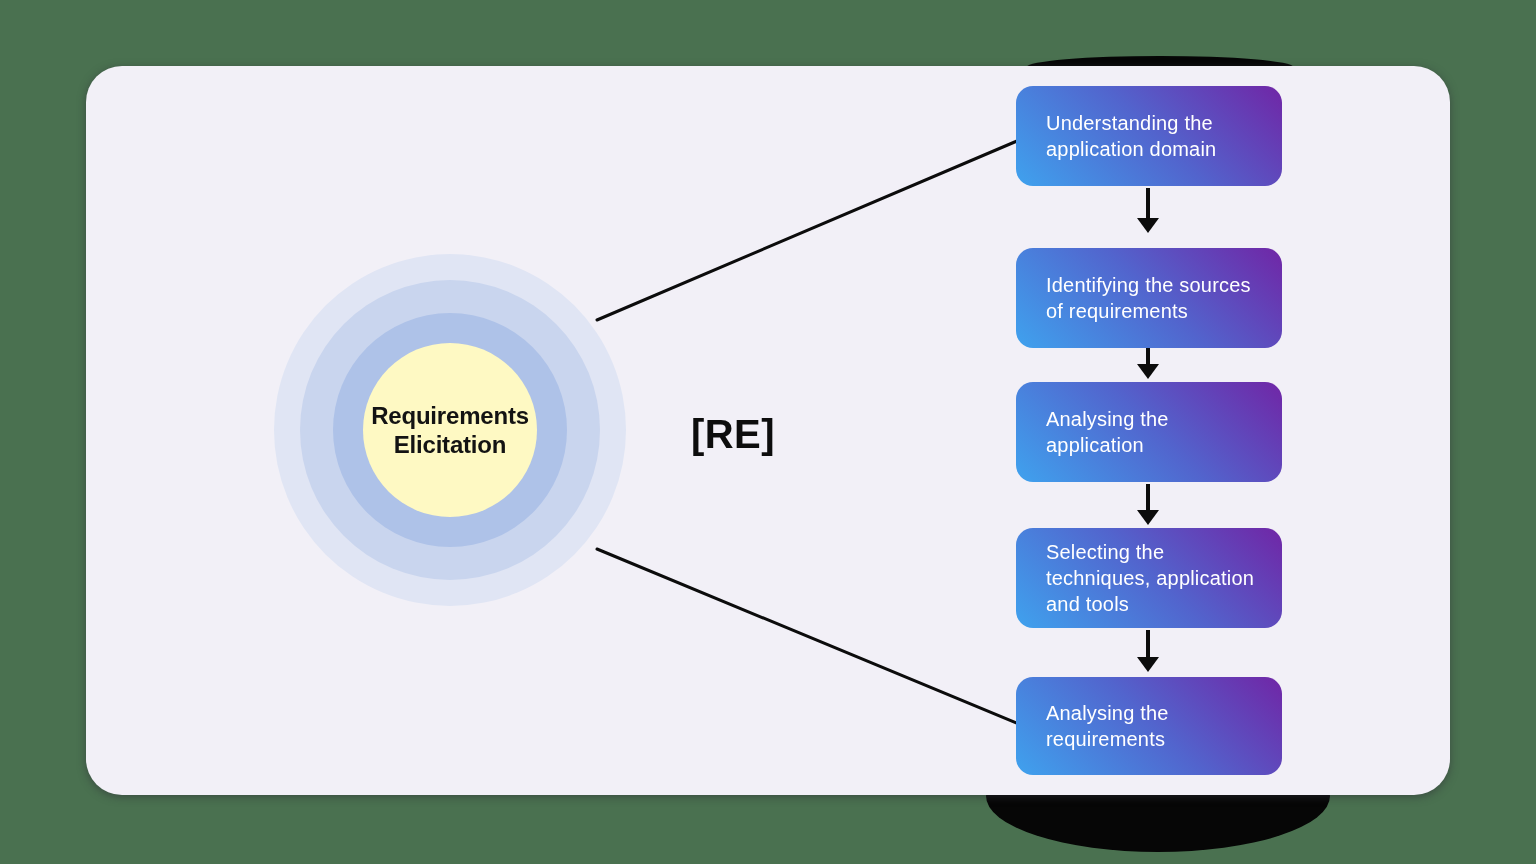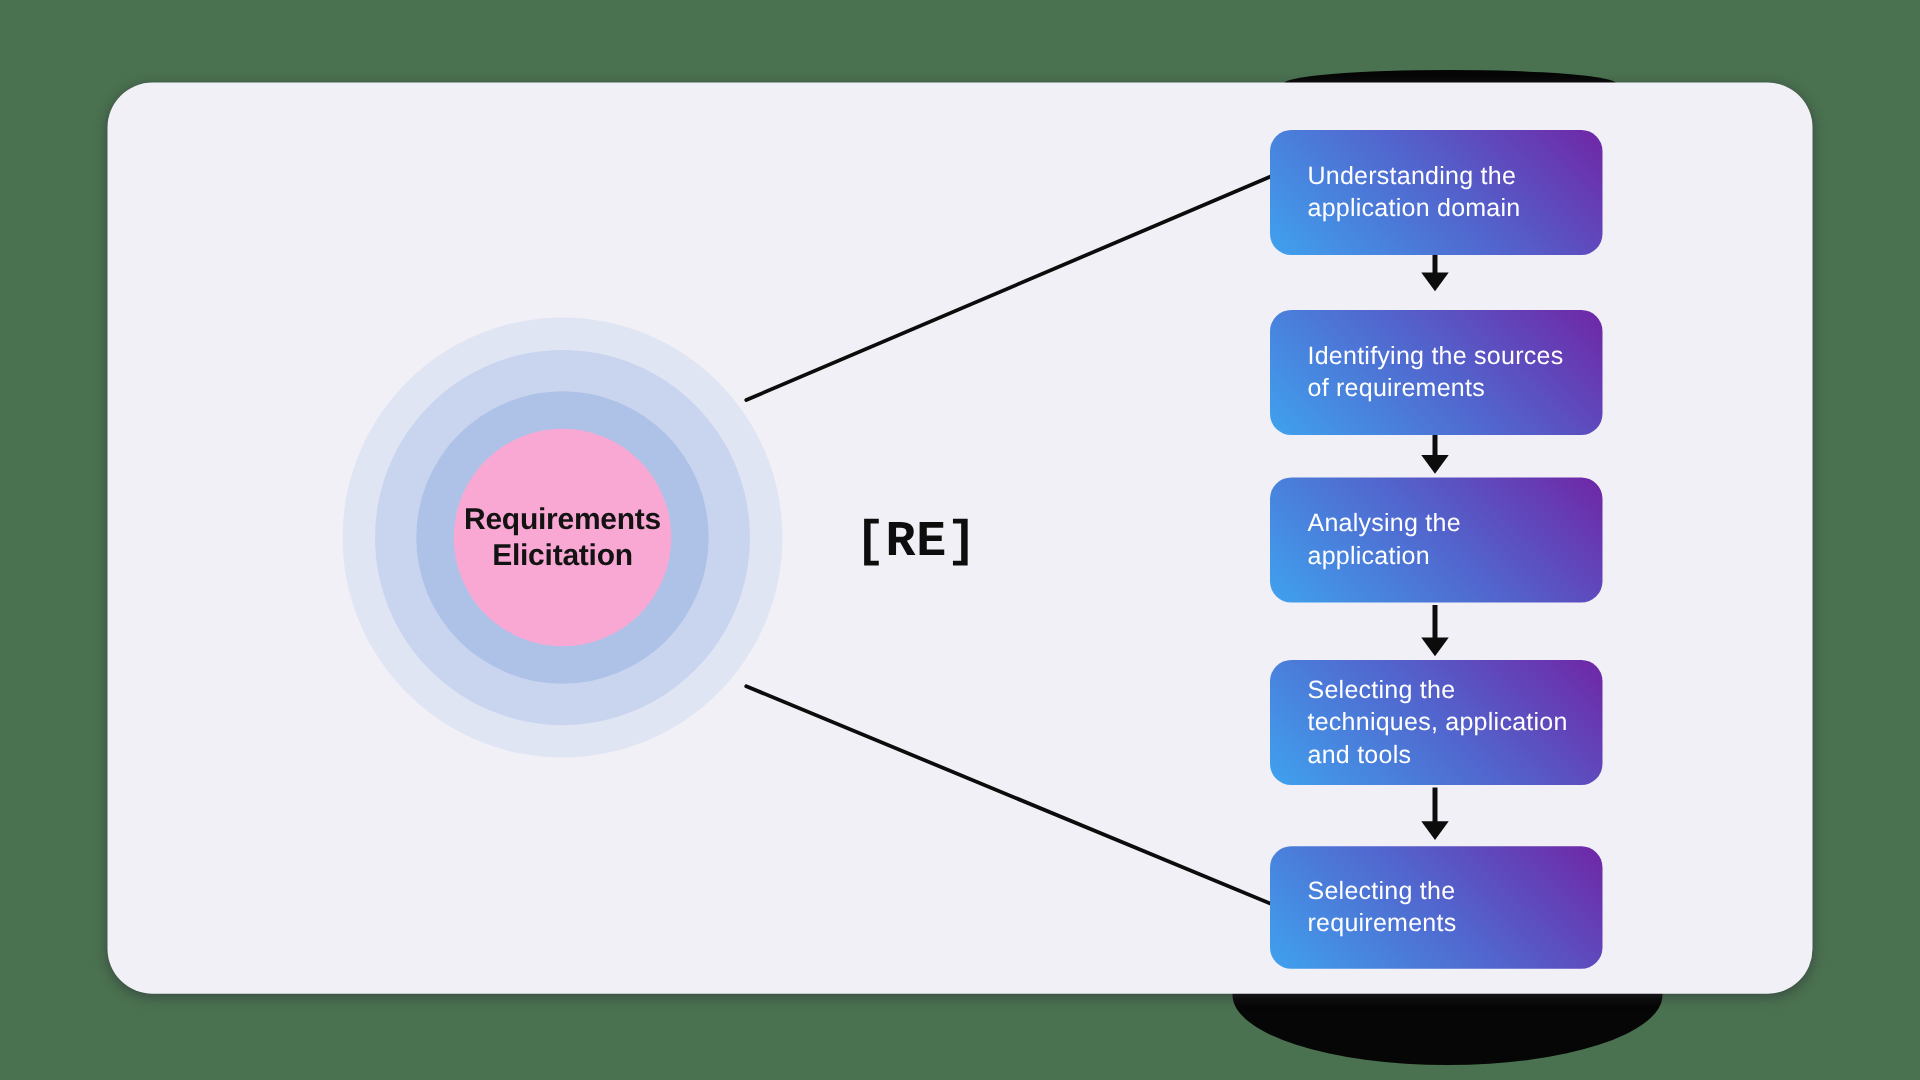--- a/index.html
+++ b/index.html
@@ -21,47 +21,47 @@
     background:var(--card-bg,#f2f0f7);border-radius:36px;z-index:1;
     box-shadow:0 2px 9px rgba(45,45,52,.55);
   }
 
   
   .ring{position:absolute;border-radius:50%;z-index:2;}
   .ring-outer{left:274px;top:254px;width:352px;height:352px;background:var(--ring-outer,#e0e5f4);}
   .ring-mid{left:300px;top:280px;width:300px;height:300px;background:var(--ring-mid,#c9d5ee);}
   .ring-inner{left:333px;top:313px;width:234px;height:234px;background:var(--ring-inner,#aec2e8);}
   .hub{
-    left:363px;top:343px;width:174px;height:174px;background:#f9a8d4;
+    left:363px;top:343px;width:174px;height:174px;background:#fef9c3;
     display:flex;align-items:center;justify-content:center;text-align:center;
   }
   .hub-label{
     font-weight:bold;font-size:24px;line-height:29px;color:#131313;
     white-space:pre-line;letter-spacing:-0.2px;
   }
 
   
   .re-label{
     position:absolute;left:663px;top:408px;width:140px;height:52px;z-index:2;
     display:flex;align-items:center;justify-content:center;
-    font-weight:bold;font-size:40px;color:#0d0d0d;letter-spacing:0.5px;font-family:Liberation Mono, monospace;
+    font-weight:bold;font-size:40px;color:#0d0d0d;letter-spacing:0.5px;
   }
 
   
   .overlay{position:absolute;left:0;top:0;z-index:2;}
 
   
   .step{
     position:absolute;left:1016px;width:266px;height:100px;border-radius:17px;z-index:3;
     background:linear-gradient(45deg,var(--box-grad-start,#3fa2ee) 0%,var(--box-grad-mid,#5264cd) 52%,var(--box-grad-end,#7026a6) 100%);
     display:flex;align-items:center;
     box-sizing:border-box;padding:10px 26px 10px 30px;
   }
   .step-label{color:#ffffff;font-size:20px;line-height:26px;font-weight:normal;letter-spacing:0.2px;}
-  .step-1{top:104px;}
+  .step-1{top:86px;}
   .step-2{top:248px;}
   .step-3{top:382px;}
   .step-4{top:528px;}
   .step-5{top:677px;height:98px;}
 </style>
 </head>
 <body>
 
 <div class="stage">
 
@@ -109,16 +109,16 @@
   <div class="step step-2">
     <div class="step-label">Identifying the sources of requirements</div>
   </div>
   <div class="step step-3">
     <div class="step-label">Analysing the application</div>
   </div>
   <div class="step step-4">
     <div class="step-label">Selecting the techniques, application and tools</div>
   </div>
   <div class="step step-5">
-    <div class="step-label">Selecting the requirements</div>
+    <div class="step-label">Analysing the requirements</div>
   </div>
 
 </div>
 
 </body></html>

